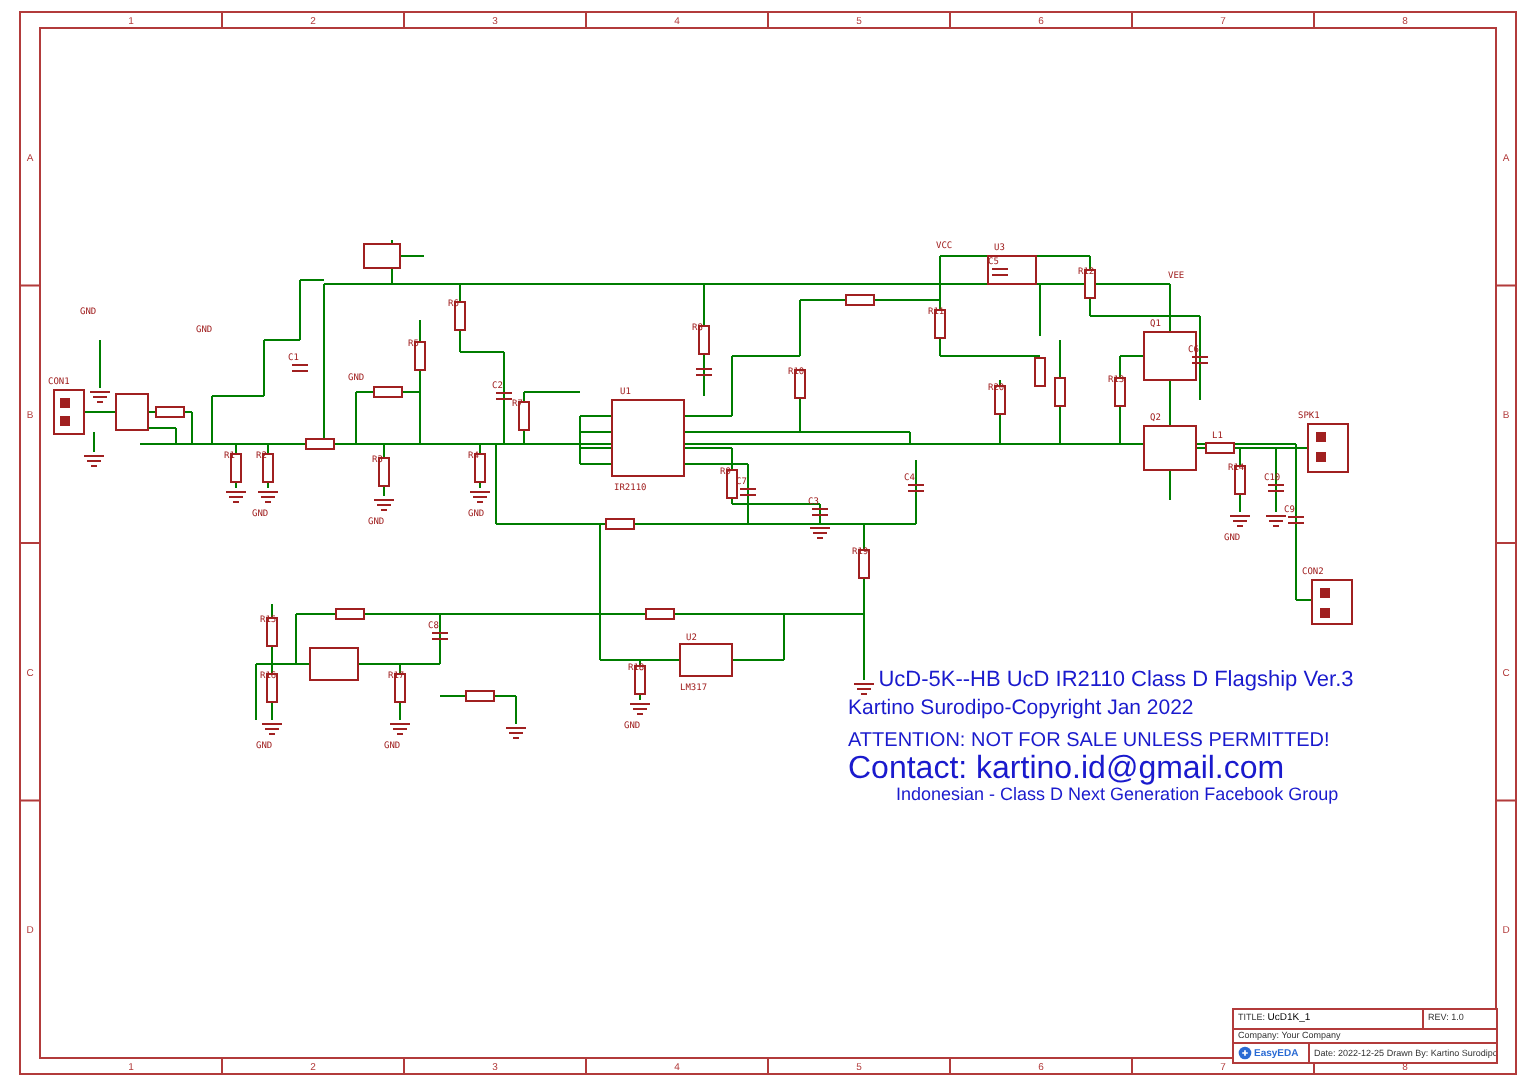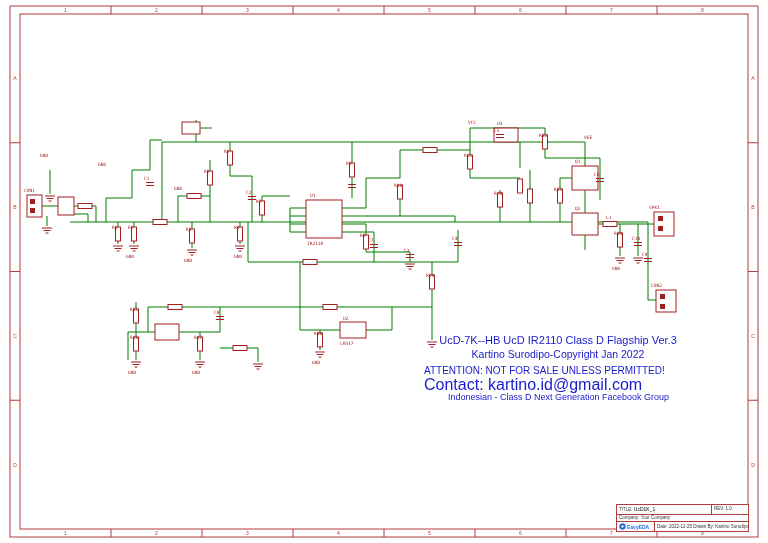--- a/index.html
+++ b/index.html
@@ -4,21 +4,21 @@
 <style>
   html,body{margin:0;padding:0;background:#ffffff;}
   body{width:768px;height:543px;font-family:"Liberation Sans",sans-serif;overflow:hidden;}
   .sheet{position:relative;width:768px;height:543px;background:#fff;}
   svg.layer{position:absolute;left:0;top:0;}
   .annotation{
     position:absolute;left:424px;top:334px;width:268px;
     color:#1a1acd;line-height:13.5px;
   }
   .a1{font-size:11px;text-align:center;white-space:nowrap;}
-  .a2{font-size:10.5px;text-align:center;white-space:nowrap;}
+  .a2{font-size:10.5px;text-align:left;white-space:nowrap;}
   .a3{font-size:10px;margin-top:3px;white-space:nowrap;}
   .a4{font-size:16px;white-space:nowrap;}
   .a5{font-size:9px;white-space:nowrap;padding-left:24px;}
   .titleblock{
     position:absolute;left:616px;top:504px;width:131px;height:26px;
     border:1px solid #b23b3b;font-size:4.5px;color:#333;background:#fff;
     box-sizing:content-box;
   }
   .tb-row1{display:flex;height:9px;border-bottom:1px solid #b23b3b;}
   .tb-title-cell{flex:1;padding:1px 2px;border-right:1px solid #b23b3b;white-space:nowrap;overflow:hidden;}
@@ -291,21 +291,21 @@
       <text x="575" y="210" font-size="4.5" fill="#a02020" font-family="&quot;DejaVu Sans Mono&quot;, monospace">Q2</text>
       <text x="24" y="192" font-size="4.5" fill="#a02020" font-family="&quot;DejaVu Sans Mono&quot;, monospace">CON1</text>
       <text x="649" y="209" font-size="4.5" fill="#a02020" font-family="&quot;DejaVu Sans Mono&quot;, monospace">SPK1</text>
       <text x="651" y="287" font-size="4.5" fill="#a02020" font-family="&quot;DejaVu Sans Mono&quot;, monospace">CON2</text>
       <text x="606" y="219" font-size="4.5" fill="#a02020" font-family="&quot;DejaVu Sans Mono&quot;, monospace">L1</text>
       <text x="468" y="124" font-size="4.5" fill="#a02020" font-family="&quot;DejaVu Sans Mono&quot;, monospace">VCC</text>
       <text x="584" y="139" font-size="4.5" fill="#a02020" font-family="&quot;DejaVu Sans Mono&quot;, monospace">VEE</text>
     </svg>
 
   <div class="annotation">
-    <div class="a1">UcD-7K--HB UcD IR2110 Class D Flagship Ver.3</div>
+    <div class="a1">UcD-5K--HB UcD IR2110 Class D Flagship Ver.3</div>
     <div class="a2">Kartino Surodipo-Copyright Jan 2022</div>
     <div class="a3">ATTENTION: NOT FOR SALE UNLESS PERMITTED!</div>
     <div class="a4">Contact: kartino.id@gmail.com</div>
     <div class="a5">Indonesian - Class D Next Generation Facebook Group</div>
   </div>
 
   <div class="titleblock">
     <div class="tb-row1">
       <div class="tb-title-cell">
         <span>TITLE:</span>

